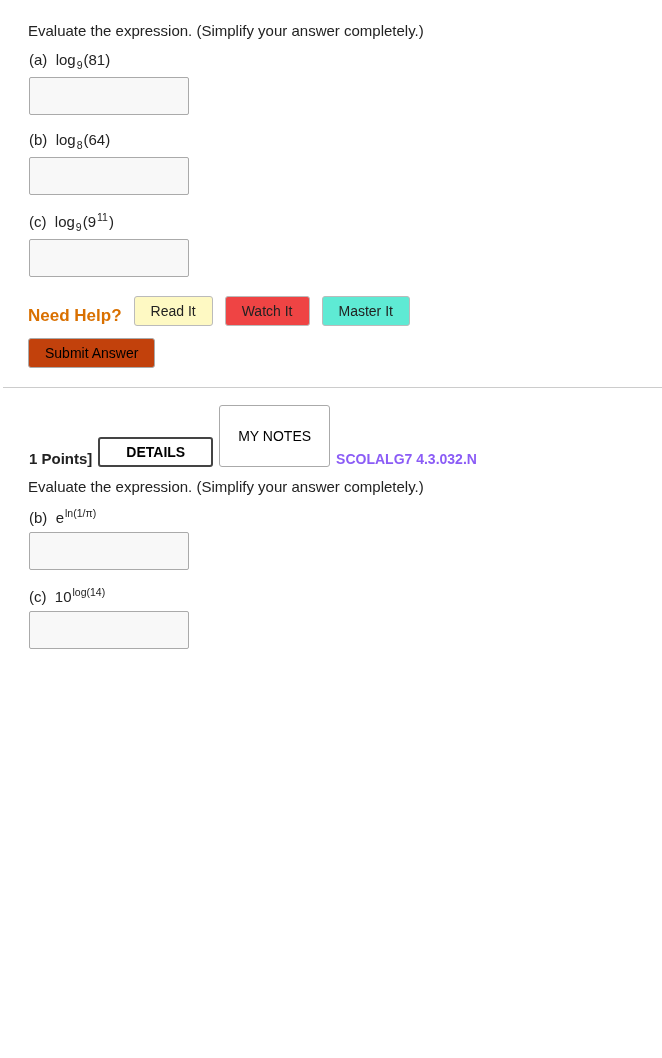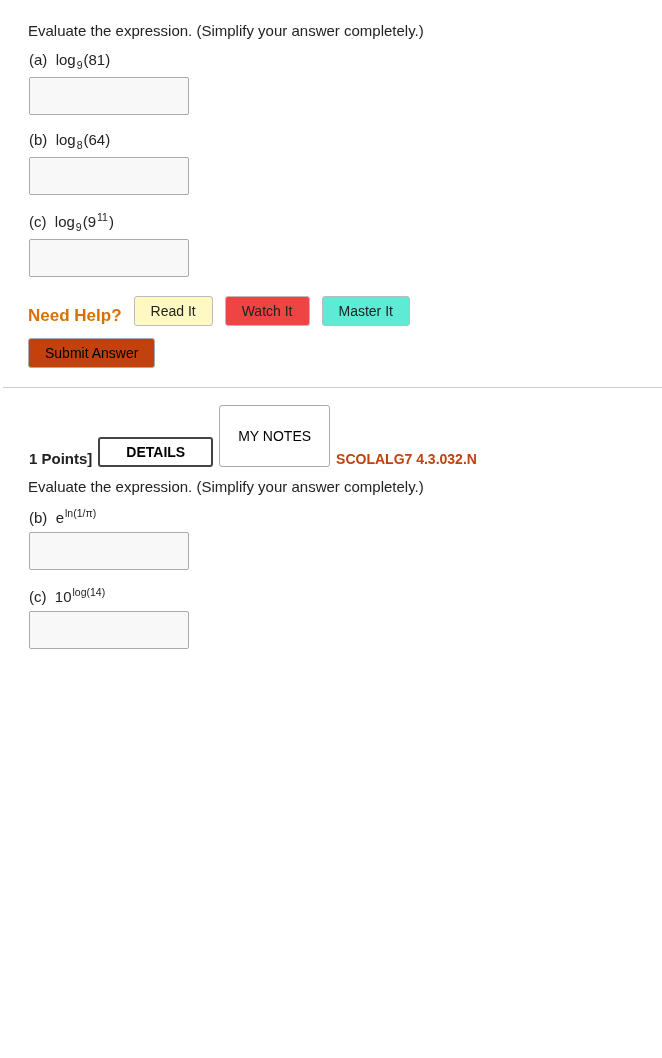--- a/index.html
+++ b/index.html
@@ -100,21 +100,21 @@
       padding: 22px 18px;
       border: 1px solid #aaa;
       border-radius: 3px;
       background: #fff;
       font-size: 14px;
       cursor: pointer;
     }
     .sco-label {
       font-size: 14px;
       font-weight: bold;
-      color: #c2410c;
+      color: #8b5cf6;
     }
     sup, sub {
       font-size: 0.7em;
     }
     .math-expr {
       font-size: 15px;
       color: #222;
     }
   </style>
 </head>

